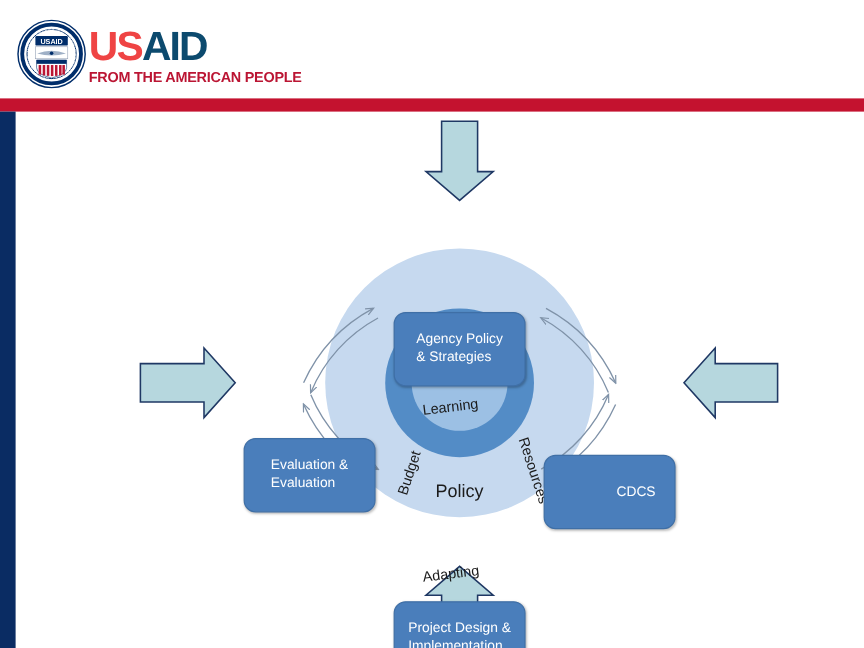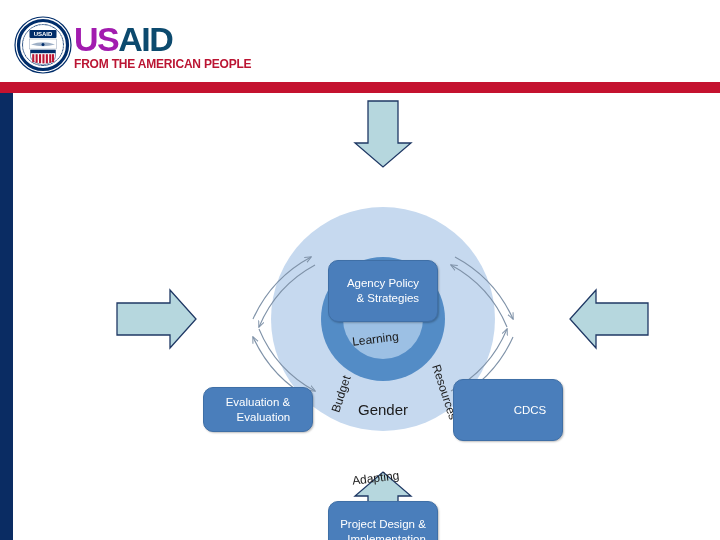--- a/index.html
+++ b/index.html
@@ -43,21 +43,21 @@
     width: 142px;
   }
   #usaid-wordmark .wm {
     font-family: "Liberation Sans", sans-serif;
     font-weight: bold;
     font-size: 34px;
     letter-spacing: -1.5px;
     line-height: 34px;
     white-space: nowrap;
   }
-  #usaid-wordmark .wm .us { color: #a21caf; }
+  #usaid-wordmark .wm .us { color: #ef4444; }
   #usaid-wordmark .wm .aid { color: #0c4a6e; }
   #usaid-tagline {
     font-family: "Liberation Sans", sans-serif;
     font-weight: bold;
     font-size: 12px;
     color: #bb1533;
     letter-spacing: -0.2px;
     margin-top: 1px;
     white-space: nowrap;
   }
@@ -99,28 +99,28 @@
   .node-box {
     position: absolute;
     background: #4a7ebb;
     border: 1px solid #3f6fa6;
     border-radius: 10px;
     box-shadow: 1px 1px 2px rgba(0,0,0,0.25);
     color: #ffffff;
     font-family: "Liberation Sans", sans-serif;
     font-size: 11.5px;
     line-height: 15px;
-    text-align: right;
+    text-align: left;
     display: flex;
     align-items: center;
     justify-content: center;
     box-sizing: border-box;
   }
   #node-top    { left: 328px; top: 167px; width: 110px; height: 62px; }
-  #node-left   { left: 203px; top: 294px; width: 110px; height: 45px; }
+  #node-left   { left: 203px; top: 272px; width: 110px; height: 62px; }
   #node-right  { left: 453px; top: 286px; width: 110px; height: 62px; padding-left: 44px; }
   #node-bottom { left: 328px; top: 408px; width: 110px; height: 62px; }
 
   .node-label { display: block; }
 
   
   .ring-word {
     position: absolute;
     font-family: "Liberation Sans", sans-serif;
     font-size: 12px;
@@ -224,21 +224,21 @@
 
     <polygon points="368,8 398,8 398,50 411,50 383,74 355,50 368,50" fill="#b6d7de" stroke="#1f3864" stroke-width="1.3"></polygon>
 
     <polygon points="117,210 170,210 170,197 196,226 170,255 170,242 117,242" fill="#b6d7de" stroke="#1f3864" stroke-width="1.3"></polygon>
 
     <polygon points="648,210 596,210 596,197 570,226 596,255 596,242 648,242" fill="#b6d7de" stroke="#1f3864" stroke-width="1.3"></polygon>
 
     <polygon points="368,447 368,403 355,403 383,379 411,403 398,403 398,447" fill="#b6d7de" stroke="#1f3864" stroke-width="1.3"></polygon>
   </svg>
 
-  <div id="word-results" class="hub-word">Gender</div>
+  <div id="word-results" class="hub-word">Policy</div>
 
   <div id="word-learning" class="ring-word">Learning</div>
   <div id="word-adapting" class="ring-word">Adapting</div>
   <div id="word-budget" class="ring-word">Budget</div>
   <div id="word-resources" class="ring-word">Resources</div>
 
   <div id="node-top" class="node-box">
     <span>
       <span class="node-label">Agency Policy</span>
       <span class="node-label">&amp; Strategies</span>

